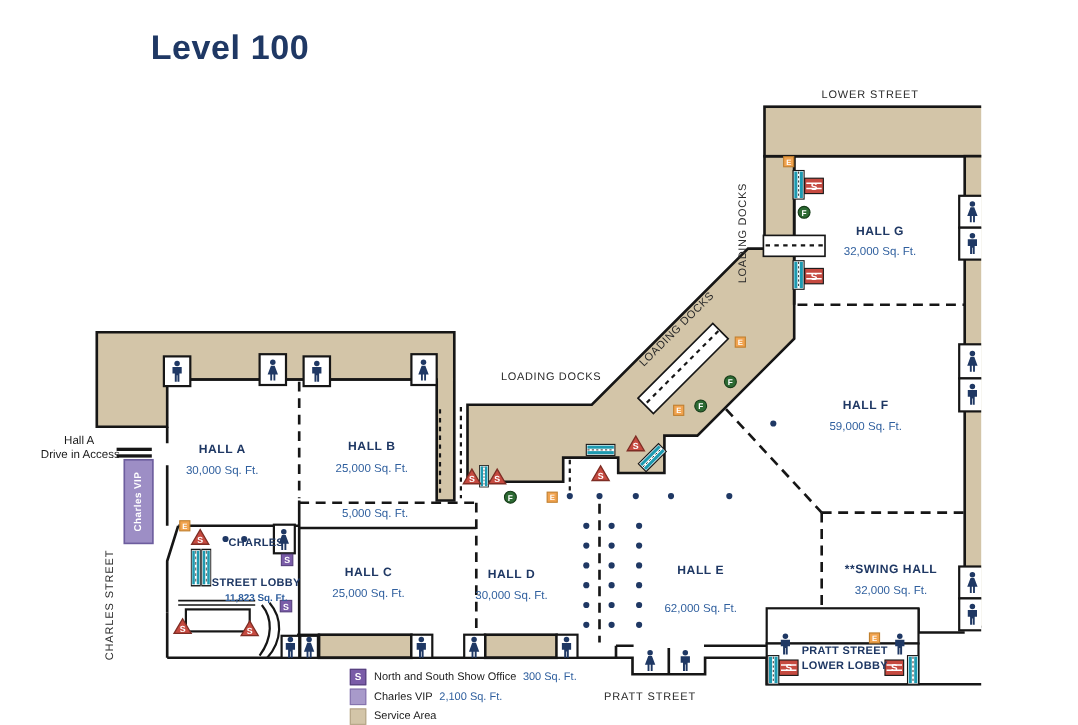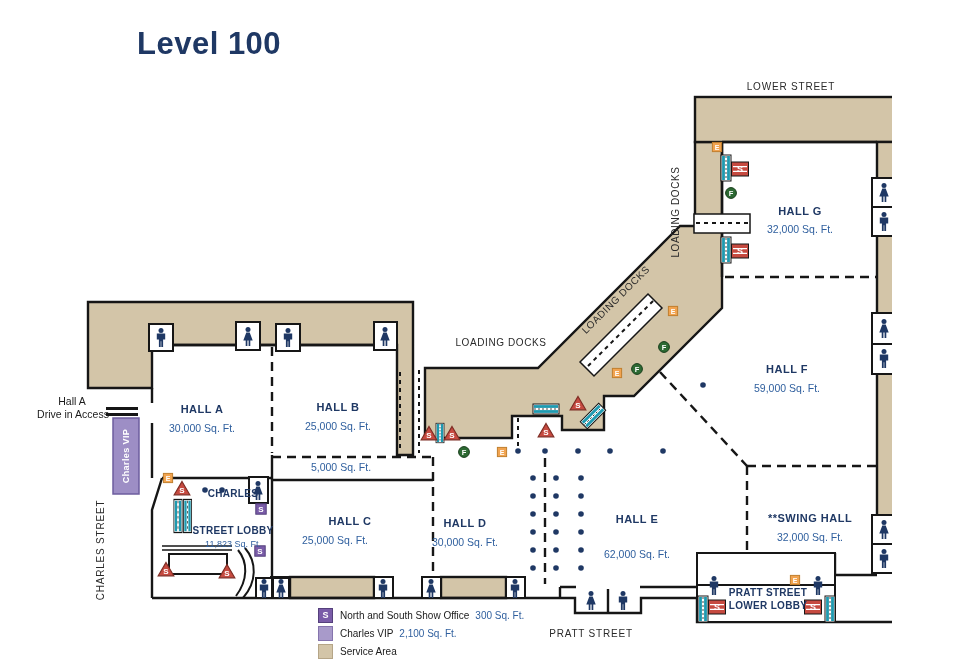--- a/index.html
+++ b/index.html
@@ -10,21 +10,21 @@
        font-family:"Liberation Sans",sans-serif;line-height:1;}
   .title{position:absolute;left:137px;top:26px;font-size:31px;font-weight:bold;
          color:#1f3864;letter-spacing:.5px;font-family:"Liberation Sans",sans-serif;}
   .hall-name{font-weight:bold;font-size:11px;color:#1f3864;letter-spacing:.5px;}
   .sqft{font-size:10.5px;color:#2f5f9e;}
   .street{font-size:10px;color:#2a2a2a;letter-spacing:.8px;}
   .ld{font-size:10px;color:#2a2a2a;letter-spacing:.6px;}
   .rot90{transform:translate(-50%,-50%) rotate(-90deg);}
   .rot45{transform:translate(-50%,-50%) rotate(-45deg);}
   .lobby-name{font-weight:bold;font-size:10px;color:#1f3864;letter-spacing:.3px;}
-  .lobby-sqft{font-size:9px;color:#2f5f9e;}
+  .lobby-sqft{font-size:9px;color:#2f5f9e;font-weight:bold;}
   .note{font-size:10.5px;color:#1a1a1a;}
   .vip{font-size:9px;font-weight:bold;color:#ffffff;letter-spacing:.4px;
        transform:translate(-50%,-50%) rotate(-90deg);}
   .legend{position:absolute;left:318px;top:608px;}
   .legend .row{display:flex;align-items:center;margin-bottom:4px;height:14px;}
   .legend .sw{width:13px;height:13px;margin-right:7px;display:flex;align-items:center;
               justify-content:center;font-size:9px;font-weight:bold;color:#fff;flex:0 0 13px;}
   .legend .sw-office{background:#7a5ca8;border:1px solid #55407c;}
   .legend .sw-vip{background:#a89aca;border:1px solid #8574ad;}
   .legend .sw-svc{background:#d3c5a8;border:1px solid #b5a587;}
@@ -252,21 +252,21 @@
 
 <div class="lbl ld rot90" style="left:676px;top:212px;">LOADING DOCKS</div>
 <div class="lbl ld rot45" style="left:616px;top:300px;">LOADING DOCKS</div>
 <div class="lbl ld" style="left:501px;top:343px;">LOADING DOCKS</div>
 
 <div class="lbl hall-name" style="left:202px;top:409px;">HALL A</div>
 <div class="lbl sqft" style="left:202px;top:428px;">30,000 Sq. Ft.</div>
 <div class="lbl hall-name" style="left:338px;top:407px;text-align:center;">HALL  B</div>
 <div class="lbl sqft" style="left:338px;top:426px;">25,000 Sq. Ft.</div>
 <div class="lbl sqft" style="left:341px;top:467px;">5,000 Sq. Ft.</div>
-<div class="lbl hall-name" style="left:350px;top:521px;">HALL  C</div>
+<div class="lbl hall-name" style="left:335px;top:521px;">HALL  C</div>
 <div class="lbl sqft" style="left:335px;top:540px;">25,000 Sq. Ft.</div>
 <div class="lbl hall-name" style="left:465px;top:523px;">HALL D</div>
 <div class="lbl sqft" style="left:465px;top:542px;">30,000 Sq. Ft.</div>
 <div class="lbl hall-name" style="left:637px;top:519px;">HALL E</div>
 <div class="lbl sqft" style="left:637px;top:538px;margin-top:16px;">62,000 Sq. Ft.</div>
 <div class="lbl hall-name" style="left:787px;top:369px;">HALL F</div>
 <div class="lbl sqft" style="left:787px;top:388px;">59,000 Sq. Ft.</div>
 <div class="lbl hall-name" style="left:800px;top:211px;">HALL G</div>
 <div class="lbl sqft" style="left:800px;top:229px;">32,000 Sq. Ft.</div>
 <div class="lbl hall-name" style="left:810px;top:518px;">**SWING HALL</div>

